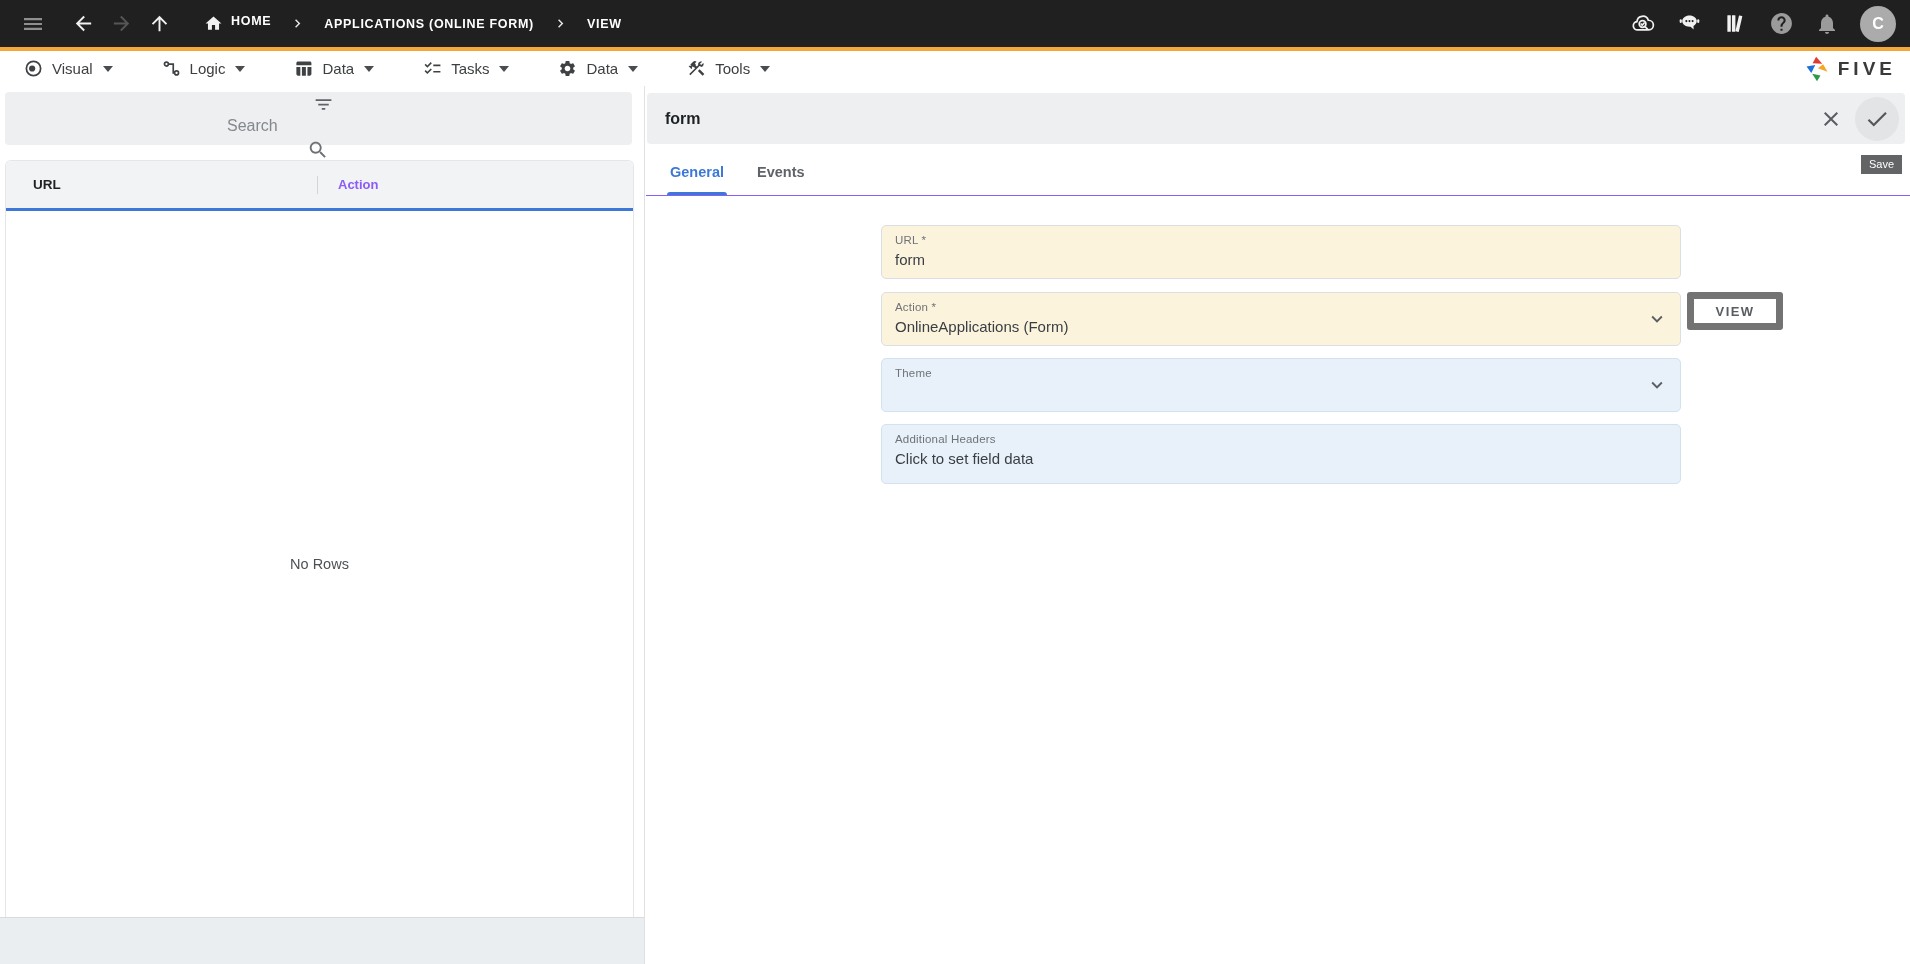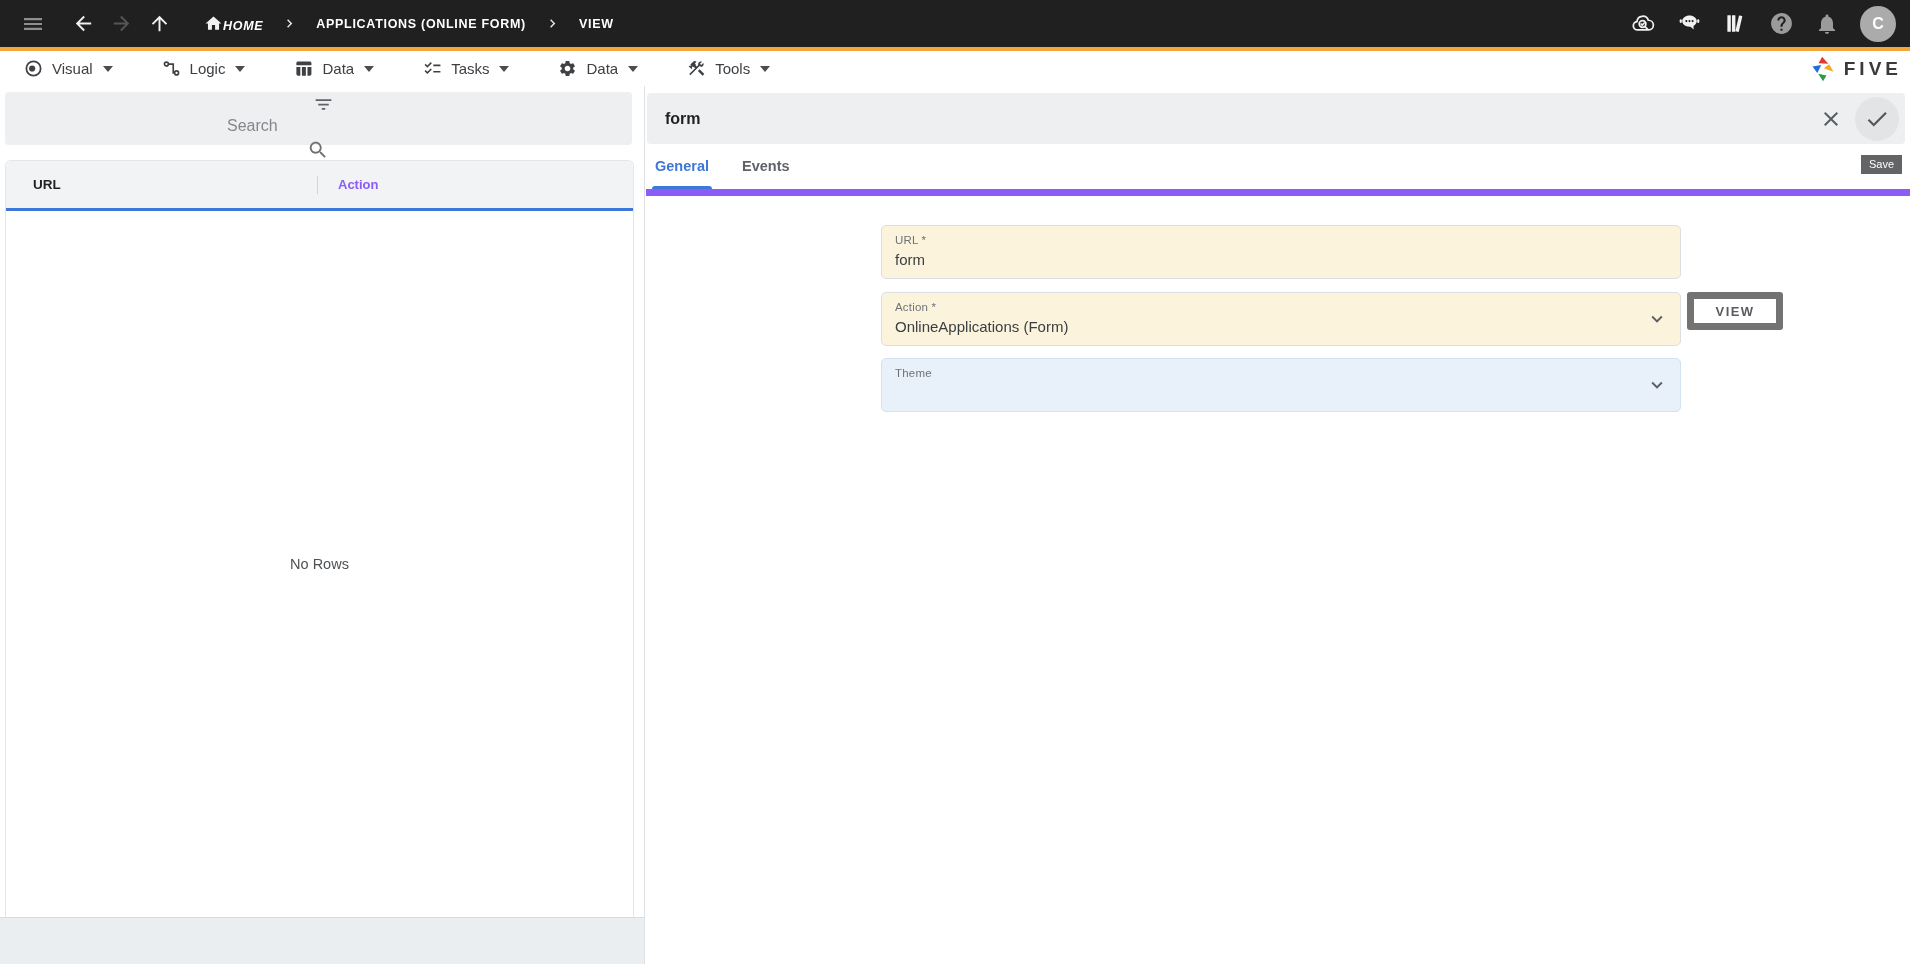--- a/index.html
+++ b/index.html
@@ -11,41 +11,41 @@
   
   .topbar { position:absolute; top:0; left:0; right:0; height:47px; background:#202020;
             display:flex; align-items:center; padding:0 14px; }
   .tb-btn { width:38px; height:40px; display:flex; align-items:center; justify-content:center;
             background:none; border:none; cursor:pointer; }
   .ic-dim   { color:#8f8f8f; }
   .ic-white { color:#f1f1f1; }
   .ic-off   { color:#565656; }
   .crumbs { display:flex; align-items:center; margin-left:26px; gap:8px; }
   .crumb { color:#ffffff; font-size:12.5px; font-weight:700; letter-spacing:.7px; cursor:pointer; white-space:nowrap; }
-  .crumb-home { display:flex; align-items:flex-end; gap:0; cursor:pointer;font-style:italic; }
+  .crumb-home { display:flex; align-items:flex-start; gap:8px; cursor:pointer; }
   .crumb-sep { color:#e8e8e8; display:flex; align-items:center; }
   .topbar-right { margin-left:auto; display:flex; align-items:center; gap:8px; }
   .tb-ico { width:38px; height:40px; display:flex; align-items:center; justify-content:center; background:none; border:none; cursor:pointer; }
   .ic-gray2 { color:#9b9b9b; }
   .avatar { width:36px; height:36px; border-radius:50%; background:#ababab; color:#fff;
             font-size:16px; font-weight:700; display:flex; align-items:center; justify-content:center;
             border:none; cursor:pointer; margin-left:6px; }
 
   
   .accent-line { position:absolute; top:47px; left:0; right:0; height:4px; }
 
   
   .menubar { position:absolute; top:51px; left:0; right:0; height:35px; background:#fff;
              display:flex; padding-left:24px; }
   .menu-item { display:flex; align-items:center; gap:9px; margin-right:49px; cursor:pointer; }
   .menu-item .mi-icon { color:#3f4245; }
   .menu-label { font-size:15px; color:#3d4043; }
   .caret-down { width:0; height:0; border-left:5px solid transparent; border-right:5px solid transparent;
                 border-top:6px solid #4a4d50; margin-left:1px; }
-  .brand { position:absolute; right:8px; top:51px; height:35px; display:flex; align-items:center; gap:7px; }
+  .brand { position:absolute; right:14px; top:51px; height:35px; display:flex; align-items:center; gap:7px; }
   .brand-text { font-size:19px; font-weight:700; letter-spacing:4px; color:#3a3a38; }
 
   
   .left-panel { position:absolute; top:86px; left:0; width:645px; bottom:0; background:#fff;
                 border-right:1px solid #dfe1e3; }
   .searchbar { position:absolute; left:5px; top:6px; width:627px; height:53px; background:#edeff1;
                border-radius:4px; display:flex; align-items:center; padding:0 6px 0 16px;flex-direction:column; }
   .filter-btn { background:none; border:none; color:#5f6368; cursor:pointer; display:flex; padding:2px; }
   .search-input { flex:1; border:none; background:transparent; outline:none; font-family:"Liberation Sans",sans-serif;
                   font-size:16px; color:#3c4043; margin-left:14px; }
@@ -73,22 +73,22 @@
                border-radius:4px; display:flex; align-items:center; padding:0 6px 0 18px; }
   .dp-title { font-size:16px; font-weight:700; color:#1e2124; }
   .dp-actions { margin-left:auto; display:flex; align-items:center; gap:4px; }
   .icon-btn { width:40px; height:40px; display:flex; align-items:center; justify-content:center;
               background:none; border:none; cursor:pointer; color:#595d61; }
   .check-btn { width:44px; height:44px; border-radius:50%; background:#e2e4e6; border:none; cursor:pointer;
                display:flex; align-items:center; justify-content:center; color:#54575a; }
   .save-tooltip { position:absolute; top:69px; right:8px; background:#636466; color:#fff; font-size:11px;
                   padding:3px 8px 4px; border-radius:0; z-index:5; }
 
-  .tabs { position:absolute; top:58px; left:0; right:0; height:52px; border-bottom:7px solid #8b5cf6;
-          display:flex; align-items:flex-end; padding-left:9px; }
+  .tabs { position:absolute; top:58px; left:0; right:0; height:52px; border-bottom:1px solid #8b5cf6;
+          display:flex; align-items:flex-end; padding-left:24px; }
   .tab { padding-bottom:15px; margin-right:33px; font-size:14.5px; font-weight:700; color:#5f6368;
          position:relative; cursor:pointer; }
   .tab.active { color:#3d78d8; }
   .tab.active::after { content:""; position:absolute; left:-3px; right:-3px; bottom:0; height:3px;
                        background:#3d78d8; border-radius:3px 3px 0 0; }
 
   .field { position:absolute; left:235px; width:800px; border-radius:5px; padding:8px 40px 0 13px; cursor:pointer; }
   .field-url     { top:139px; height:54px; background:#fcf3dd; border:1px solid #dadfe3; }
   .field-action  { top:206px; height:54px; background:#fcf3dd; border:1px solid #dadfe3; }
   .field-theme   { top:272px; height:54px; background:#e8f1f9; border:1px solid #d2e2ef; }
@@ -376,15 +376,19 @@
     <div class="field field-theme">
       <div class="f-label">Theme</div>
       <div class="f-value"></div>
       <span class="f-chevron">
         <svg width="22" height="22" viewBox="0 0 24 24" fill="currentColor">
             <path d="M16.59 8.59 12 13.17 7.41 8.59 6 10l6 6 6-6z"></path>
           </svg>
       </span>
     </div>
 
+    <div class="field field-headers">
+      <div class="f-label">Additional Headers</div>
+      <div class="f-value">Click to set field data</div>
+    </div>
 
   </div>
 </div>
 
 </body></html>

